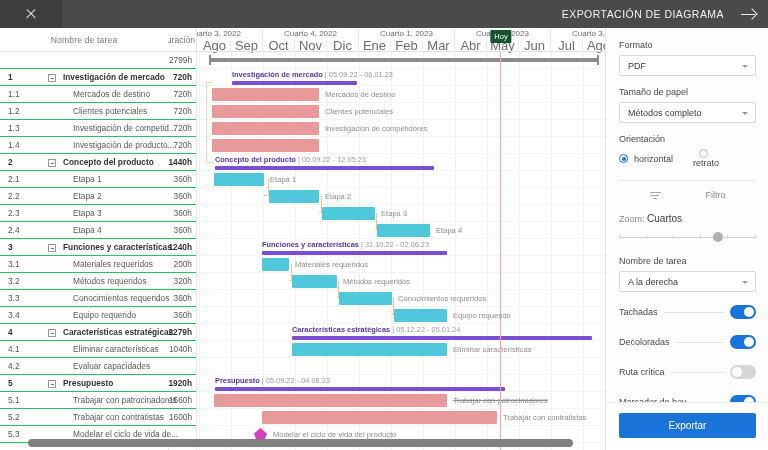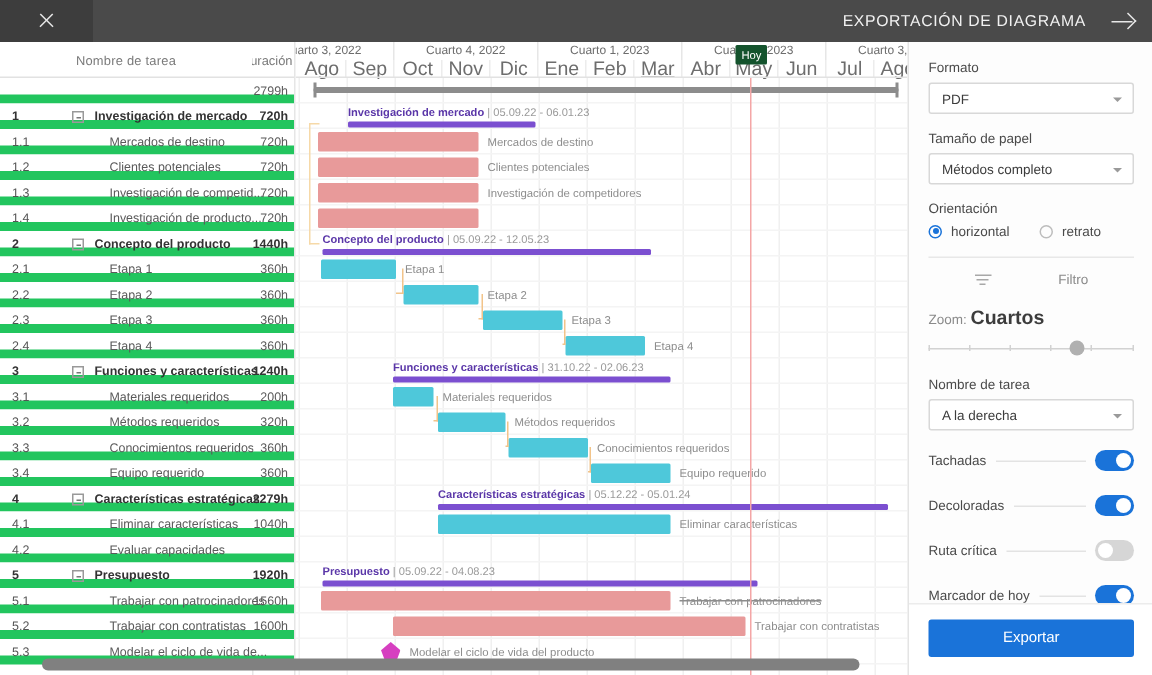--- a/index.html
+++ b/index.html
@@ -55,21 +55,21 @@
     position:absolute; left:168px; top:0; width:28px; height:24px;
     display:flex; align-items:center; justify-content:flex-end; padding-right:1px;
     font-size:8.6px; color:#7a7a7a; white-space:nowrap; overflow:hidden;
   }
   .col-sep { position:absolute; left:168px; top:0; width:1px; height:422px; background:#e6e6e6; z-index:5; }
   .col-sep2 { position:absolute; left:196px; top:0; width:1px; height:422px; background:#e6e6e6; z-index:5; }
 
   .tbl-body { position:absolute; left:0; top:24px; width:196px; z-index:6; background:#fff; }
   .trow {
     position:relative; height:17px; width:196px;
-    border-bottom:6px solid #22c55e; background:#fff;
+    border-bottom:1px solid #22c55e; background:#fff;
   }
   .t-idx {
     position:absolute; left:8px; top:0; height:17px; line-height:17px;
     font-size:8.3px; color:#555;
   }
   .t-exp {
     position:absolute; left:48px; top:4.5px; width:8px; height:8px;
     border:1px solid #999; cursor:pointer;
   }
   .t-exp:after {
@@ -166,37 +166,37 @@
   .radio-row { display:flex; align-items:center; margin-bottom:12px; }
   .radio { display:flex; align-items:center; cursor:pointer; }
   .radio .dot {
     width:9px; height:9px; border-radius:50%; border:1.3px solid #bdbdbd; margin-right:6px; position:relative;
   }
   .radio.on .dot { border-color:#1a73d9; }
   .radio.on .dot:after {
     content:""; position:absolute; left:1.7px; top:1.7px; width:4px; height:4px; border-radius:50%; background:#1a73d9;
   }
   .radio .rl { font-size:9px; color:#4a4a4a; }
-  .radio.second { margin-left:20px; }
+  .radio.second { margin-left:20px;flex-direction:column; }
   .divider { width:137px; height:1px; background:#e8e8e8; margin:2px 0 9px 0; }
 
   .filter-row {
     display:flex; align-items:center; justify-content:center; margin-bottom:13px; cursor:pointer;gap:40px;
   }
   .filter-icon { width:11px; height:9px; margin-right:5px; position:relative; }
   .filter-icon i {
     position:absolute; left:0; height:1.2px; background:#a8a8a8; display:block;
   }
   .filter-icon i:nth-child(1){ top:1px; width:11px; }
   .filter-icon i:nth-child(2){ top:4px; width:7.5px; left:1.8px; }
   .filter-icon i:nth-child(3){ top:7px; width:4px; left:3.5px; }
   .filter-txt { font-size:9px; color:#8a8a8a; }
 
   .zoom-label { font-size:9px; color:#8a8a8a; margin-bottom:7px; }
-  .zoom-label b { color:#3c3c3c; font-weight:700; font-size:13px; }
+  .zoom-label b { color:#3c3c3c; font-weight:400; font-size:10px; }
   .slider { position:relative; width:137px; height:12px; margin-bottom:13px; cursor:pointer; }
   .slider .track { position:absolute; left:0; top:5.5px; width:137px; height:1.2px; background:#d2d2d2; }
   .slider .tick { position:absolute; top:4px; width:1.2px; height:4px; background:#d2d2d2; }
   .slider .knob {
     position:absolute; top:1px; width:10px; height:10px; border-radius:50%; background:#b0b0b0;
     transform:translateX(-50%);
   }
 
   .tog-row {
     display:flex; align-items:center; width:137px; height:18px; margin-bottom:12px;

